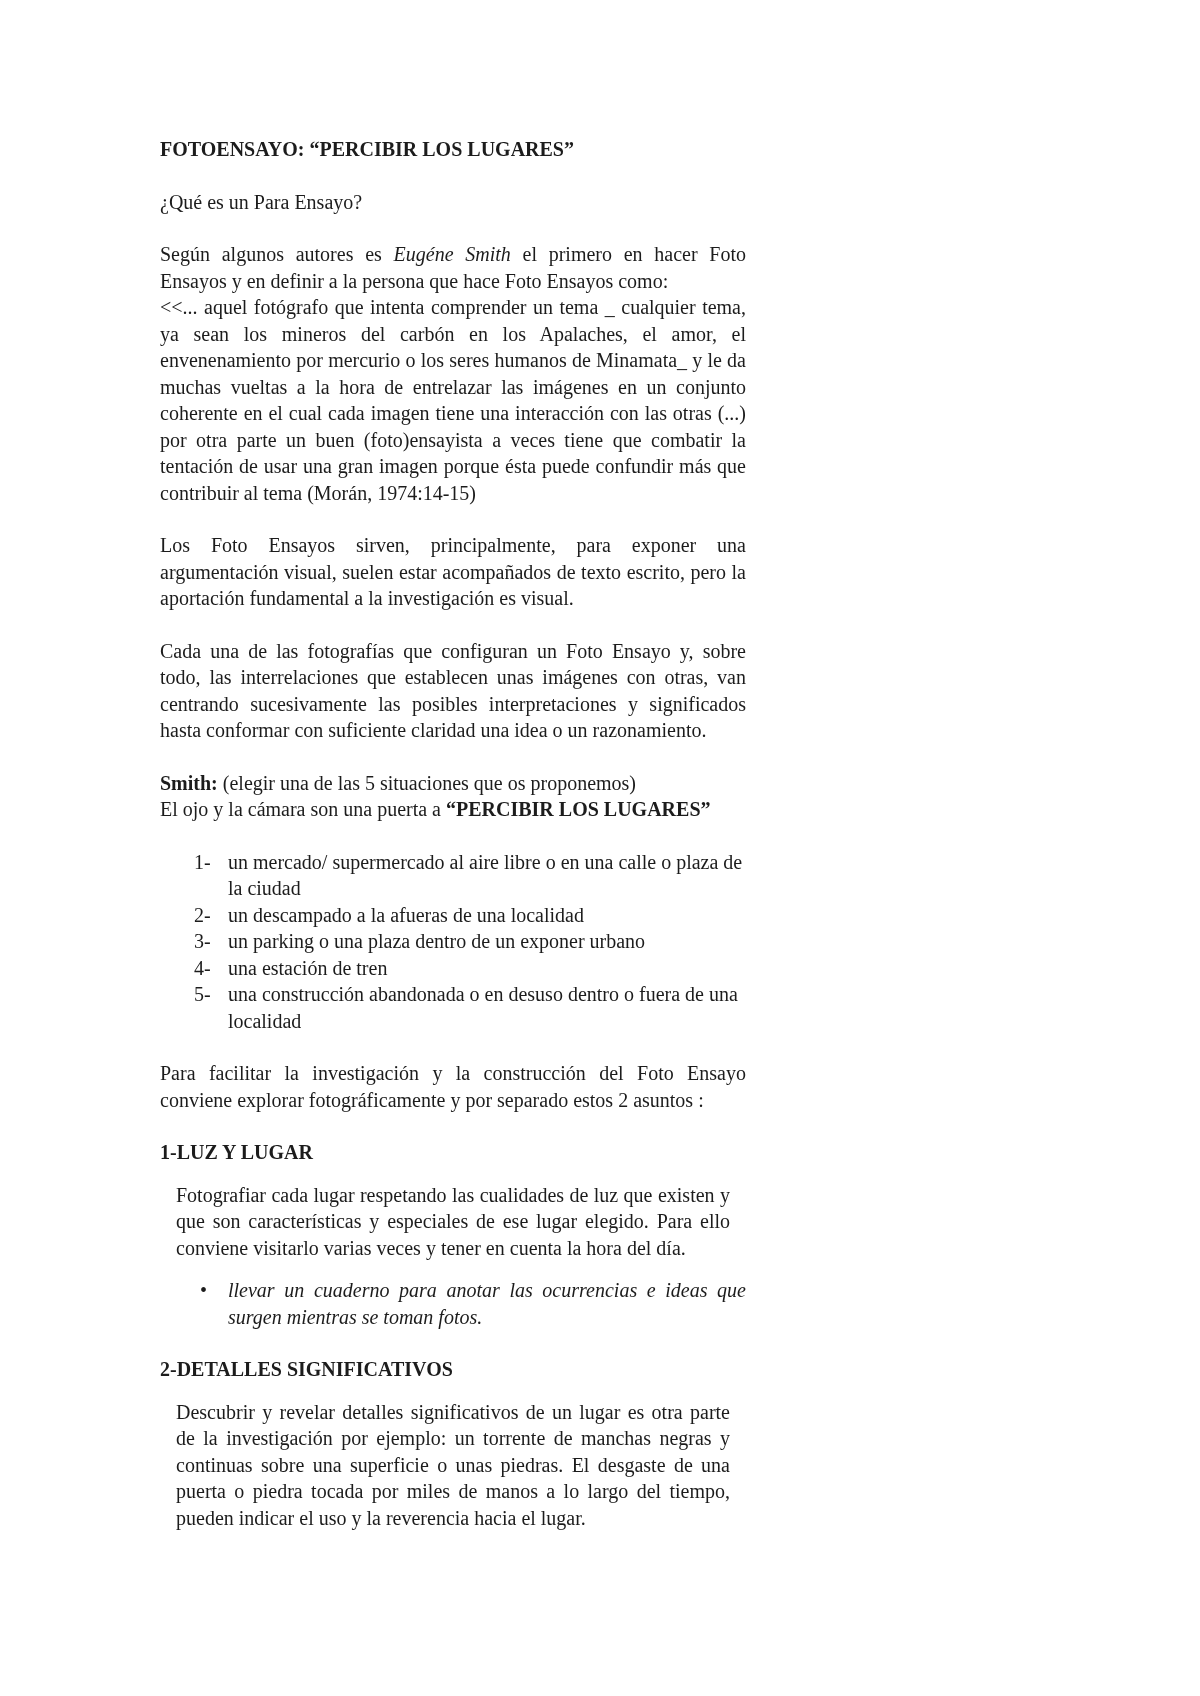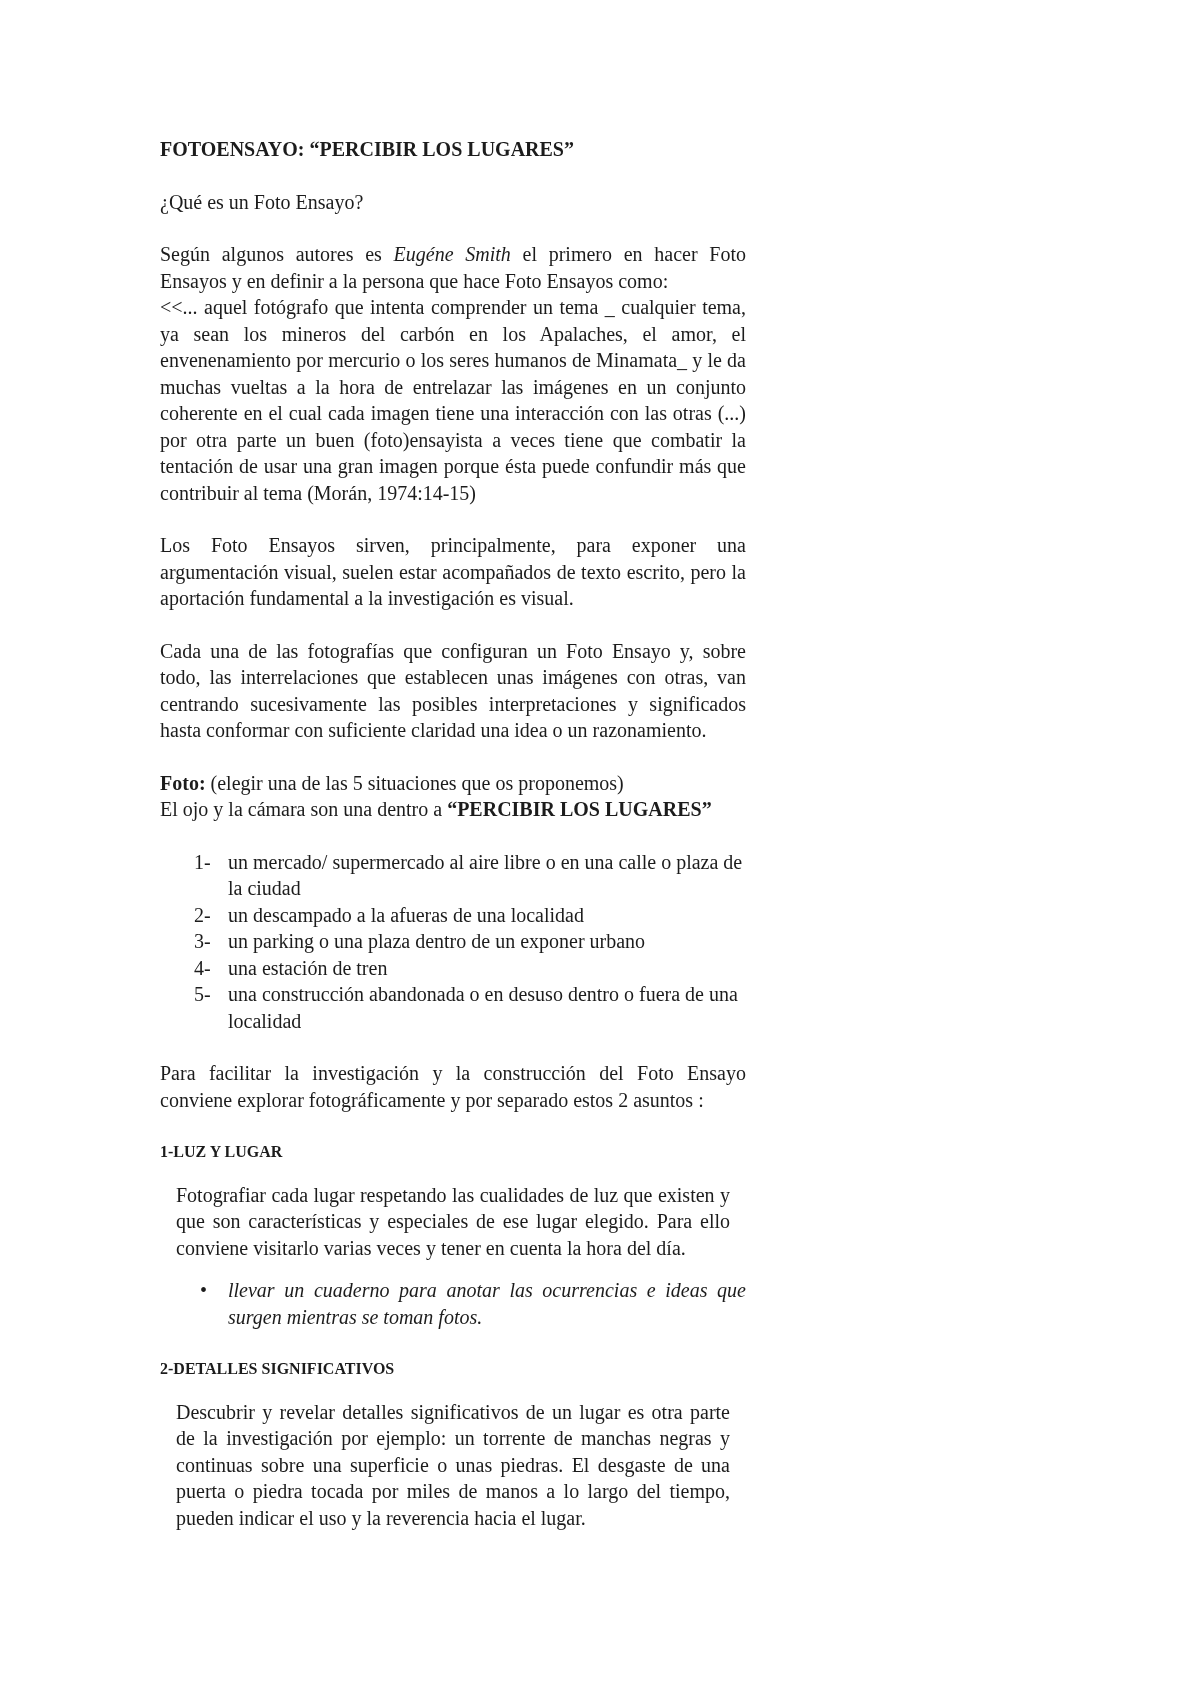--- a/index.html
+++ b/index.html
@@ -31,21 +31,21 @@
     line-height: 26.5px;
     margin: 0 0 26px 0;
     text-align: justify;
   }
   .para.no-justify {
     text-align: left;
   }
   .bold { font-weight: bold; }
   .italic { font-style: italic; }
   .section-heading {
-    font-size: 16px;
+    font-size: 20px;
     line-height: 26.5px;
     font-weight: bold;
     margin: 0;
   }
   .section {
     margin: 0 0 26px 0;
   }
   .section .para {
     margin: 16px;
   }
@@ -81,29 +81,29 @@
     text-align: justify;
   }
 </style>
 </head>
 <body>
 
 <div class="page">
 
   <h1 class="title">FOTOENSAYO: “PERCIBIR LOS LUGARES”</h1>
 
-  <p class="para no-justify">¿Qué es un Foto Ensayo?</p>
+  <p class="para no-justify">¿Qué es un Para Ensayo?</p>
 
   <p class="para"><span>Según algunos autores es </span><span class="italic">Eugéne Smith</span><span> el primero en hacer Foto Ensayos y en definir a la persona que hace Foto Ensayos como:</span><br><span>&lt;&lt;... aquel fotógrafo que intenta comprender un tema _ cualquier tema, ya sean los mineros del carbón en los Apalaches, el amor, el envenenamiento por mercurio o los seres humanos de Minamata_ y le da muchas vueltas a la hora de entrelazar las imágenes en un conjunto coherente en el cual cada imagen tiene una interacción con las otras (...) por otra parte un buen (foto)ensayista a veces tiene que combatir la tentación de usar una gran imagen porque ésta puede confundir más que contribuir al tema (Morán, 1974:14-15)</span></p>
 
   <p class="para">Los Foto Ensayos sirven, principalmente, para exponer una argumentación visual, suelen estar acompañados de texto escrito, pero la aportación fundamental a la investigación es visual.</p>
 
   <p class="para">Cada una de las fotografías que configuran un Foto Ensayo y, sobre todo, las interrelaciones que establecen unas imágenes con otras, van centrando sucesivamente las posibles interpretaciones y significados hasta conformar con suficiente claridad una idea o un razonamiento.</p>
 
-  <p class="para no-justify"><span class="bold">Foto:</span><span> (elegir una de las 5 situaciones que os proponemos)</span><br><span>El ojo y la cámara son una dentro a </span><span class="bold">“PERCIBIR LOS LUGARES”</span></p>
+  <p class="para no-justify"><span class="bold">Smith:</span><span> (elegir una de las 5 situaciones que os proponemos)</span><br><span>El ojo y la cámara son una puerta a </span><span class="bold">“PERCIBIR LOS LUGARES”</span></p>
 
   <div class="list">
     <div class="list-row">
       <span class="num">1-</span>
       <span class="list-text">un mercado/ supermercado al aire libre o en una calle o plaza de la ciudad</span>
     </div>
     <div class="list-row">
       <span class="num">2-</span>
       <span class="list-text">un descampado a la afueras de una localidad</span>
     </div>

